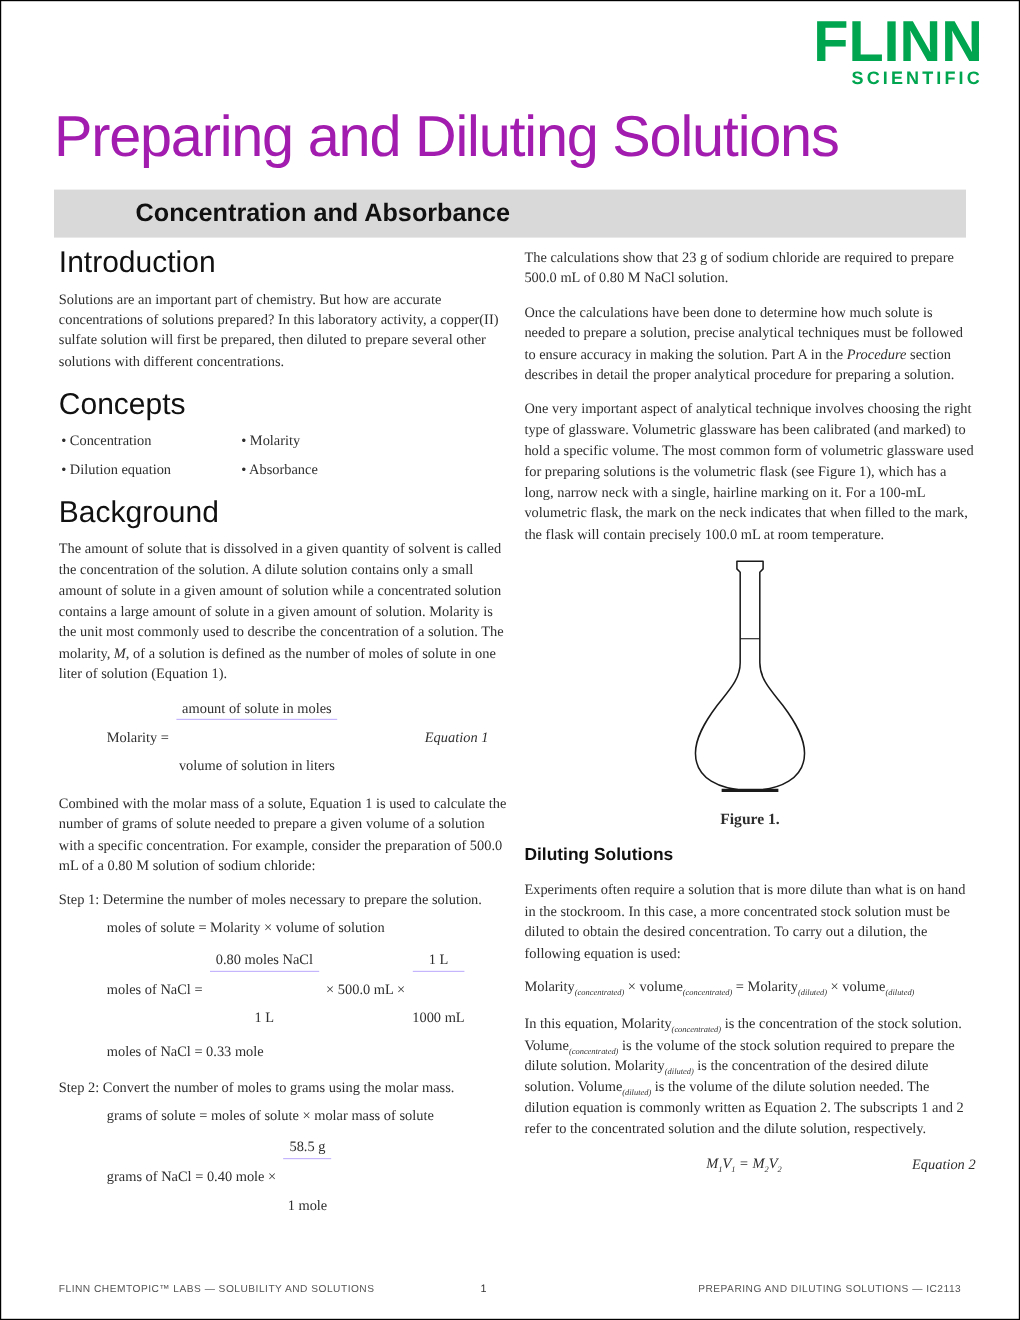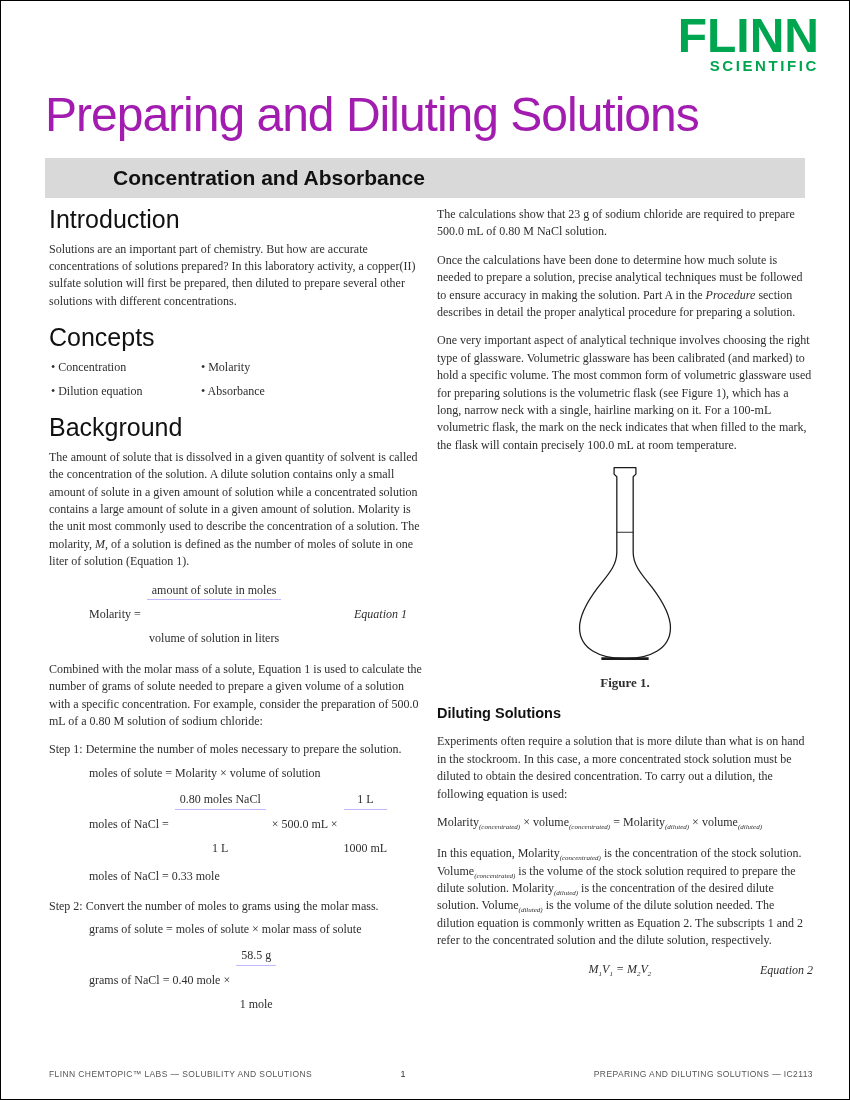--- a/index.html
+++ b/index.html
@@ -49,21 +49,21 @@
   .figure{text-align:center;margin:6px 0 10px 0;}
   .figcaption{font-weight:700;font-size:13px;margin-top:4px;}
   .subhead{font-family:"Liberation Sans",sans-serif;font-weight:700;font-size:14.5px;color:#111;
            margin:4px 0 9px 0;}
   
   .footer{position:absolute;left:48px;right:36px;top:1068px;height:14px;
           font-family:"Liberation Sans",sans-serif;font-size:8.5px;letter-spacing:0.4px;
           color:#555;}
   .footer .f-left{position:absolute;left:0;top:0;}
   .footer .f-page{position:absolute;left:46%;top:0;color:#333;font-size:9px;}
-  .footer .f-right{position:absolute;right:0;top:0;}
+  .footer .f-right{position:absolute;right:12px;top:0;}
 </style>
 </head>
 <body>
 
 <div class="page">
 
   <div class="logo" style="color:#00a550;">
     <div class="logo-flinn">FLINN</div>
     <div class="logo-sci">SCIENTIFIC</div>
   </div>

